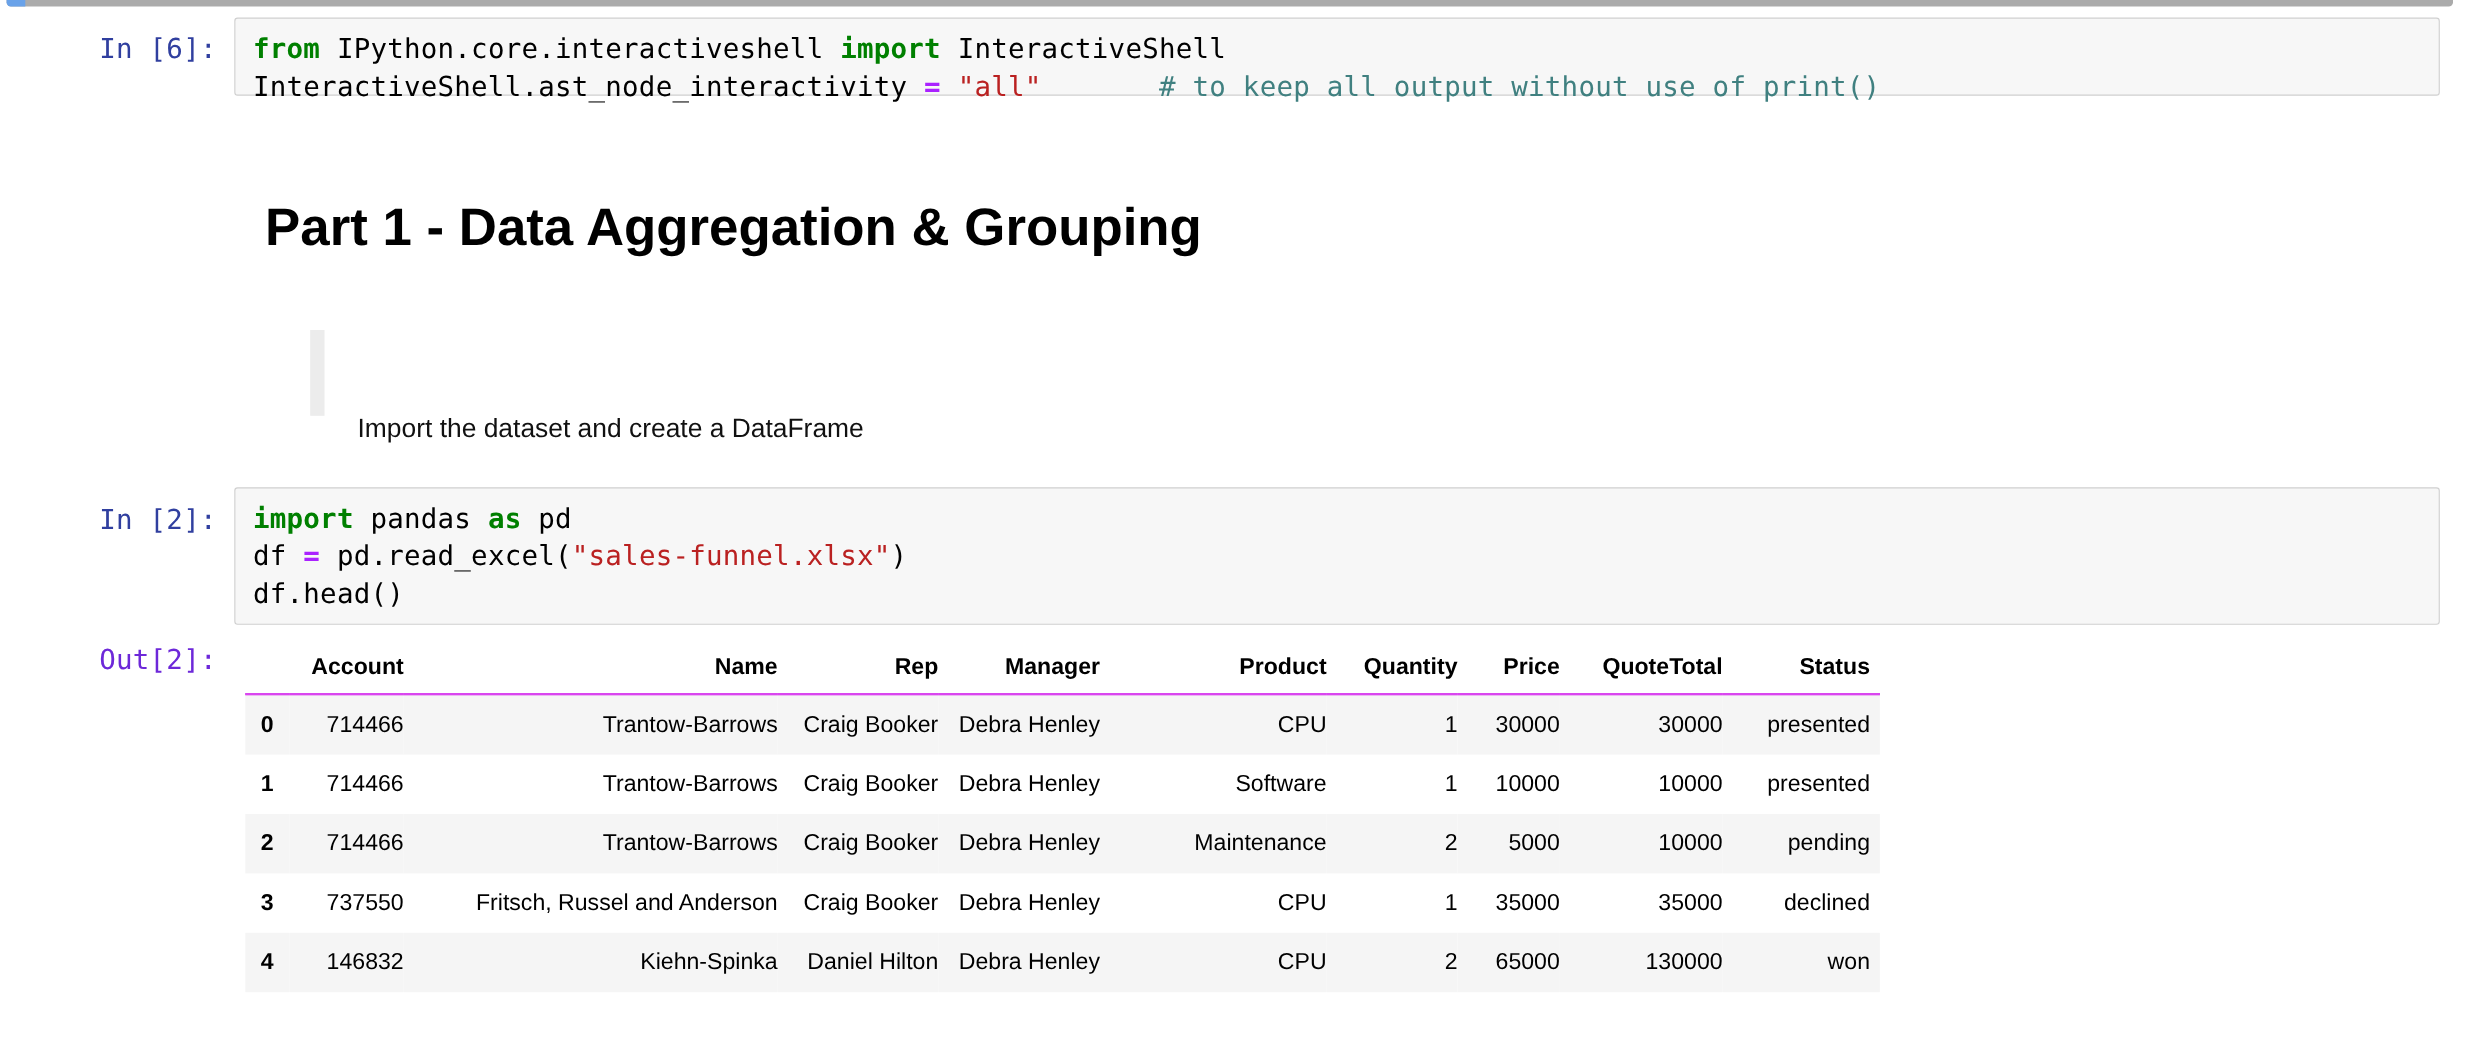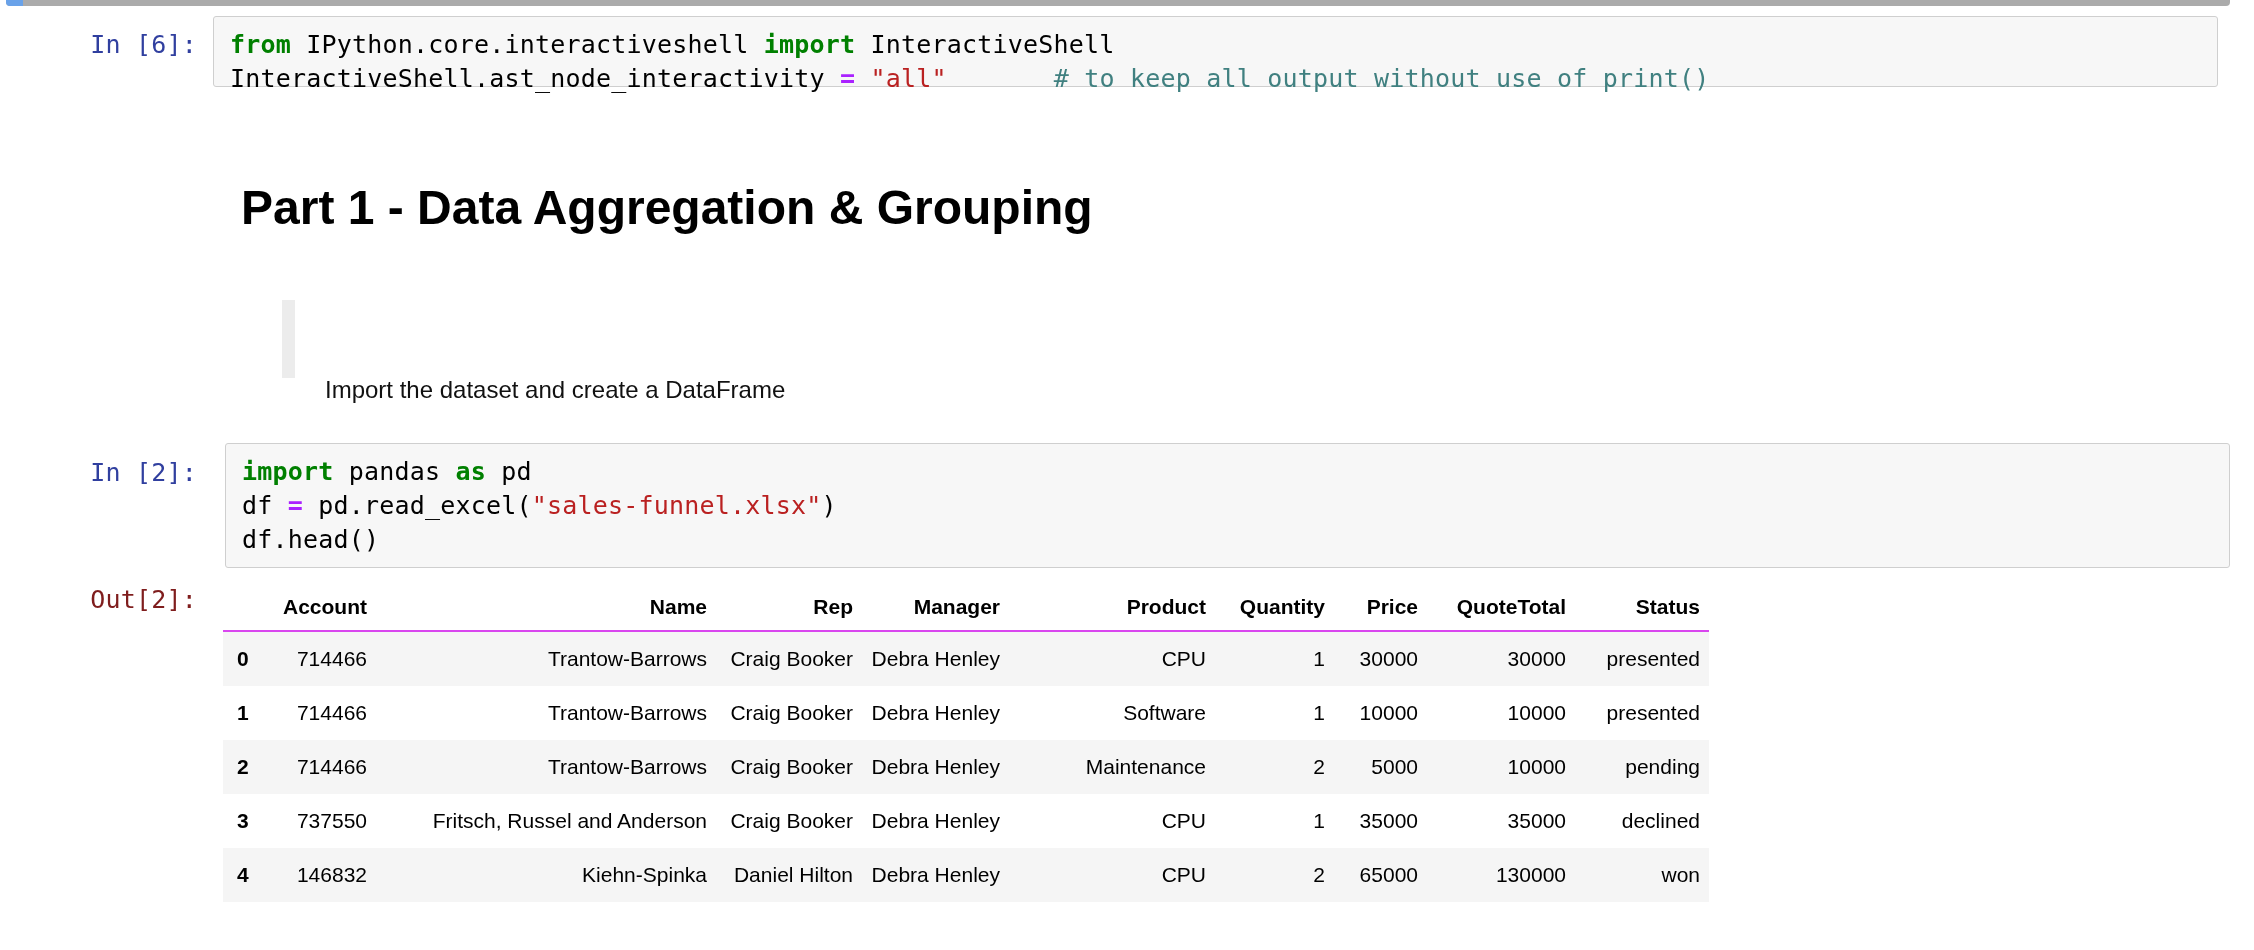--- a/index.html
+++ b/index.html
@@ -8,21 +8,21 @@
     font-family:"Liberation Sans",sans-serif;color:#000;
   }
   
   .top-remnant{position:absolute;left:6px;top:0;width:2224px;height:6px;background:#ABABAB;border-radius:0 0 4px 4px;}
   .top-remnant-blue{position:absolute;left:6px;top:0;width:17px;height:6px;background:#69A2E9;border-radius:0 0 0 4px;}
 
   
   .mono{font-family:"DejaVu Sans Mono",monospace;font-size:25px;letter-spacing:.2px;}
   .prompt{position:absolute;left:17px;width:180px;text-align:right;line-height:34px;}
   .prompt-in{color:#303F9F;}
-  .prompt-out{color:#7f1d1d;}
+  .prompt-out{color:#6d28d9;}
   .codebox{
     position:absolute;left:213px;width:2005px;box-sizing:border-box;
     background:#F7F7F7;border:1px solid #CFCFCF;border-radius:3px;
     padding:11px 16px;cursor:text;
   }
   .codeline{height:34px;line-height:34px;white-space:pre;color:#000;}
   .codeline .kw{color:#008000;font-weight:bold;}
   .codeline .op{color:#AA22FF;font-weight:bold;}
   .codeline .str{color:#BA2121;}
   .codeline .cm{color:#408080;}
@@ -51,21 +51,21 @@
 <div class="codebox mono" style="top:16px;height:71px;">
     <div class="codeline"><span class="kw">from</span><span> IPython.core.interactiveshell </span><span class="kw">import</span><span> InteractiveShell</span></div>
     <div class="codeline"><span>InteractiveShell.ast_node_interactivity </span><span class="op">=</span><span> </span><span class="str">"all"</span><span>       </span><span class="cm"># to keep all output without use of print()</span></div>
   </div>
 
 <h1 class="md-heading">Part 1 - Data Aggregation &amp; Grouping</h1>
 <div class="bq-bar"></div>
 <div class="bq-text">Import the dataset and create a DataFrame</div>
 
 <div class="prompt prompt-in mono" style="top:456px;text-align:right;">In [2]:</div>
-<div class="codebox mono" style="top:443px;height:125px;margin-left:12px;">
+<div class="codebox mono" style="top:443px;height:125px;">
     <div class="codeline"><span class="kw">import</span><span> pandas </span><span class="kw">as</span><span> pd</span></div>
     <div class="codeline"><span>df </span><span class="op">=</span><span> pd.read_excel(</span><span class="str">"sales-funnel.xlsx"</span><span>)</span></div>
     <div class="codeline"><span>df.head()</span></div>
   </div>
 <div class="prompt prompt-out mono" style="top:583px;">Out[2]:</div>
 
 <div class="df-wrap">
   <table class="df">
     <colgroup>
       <col style="width:40px">

